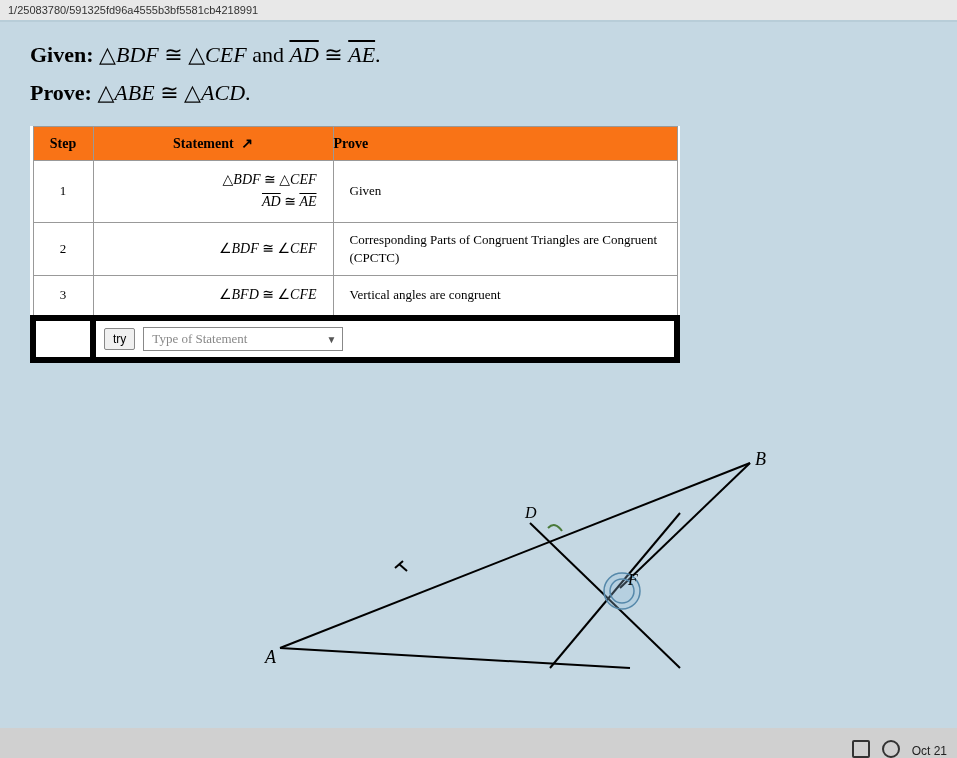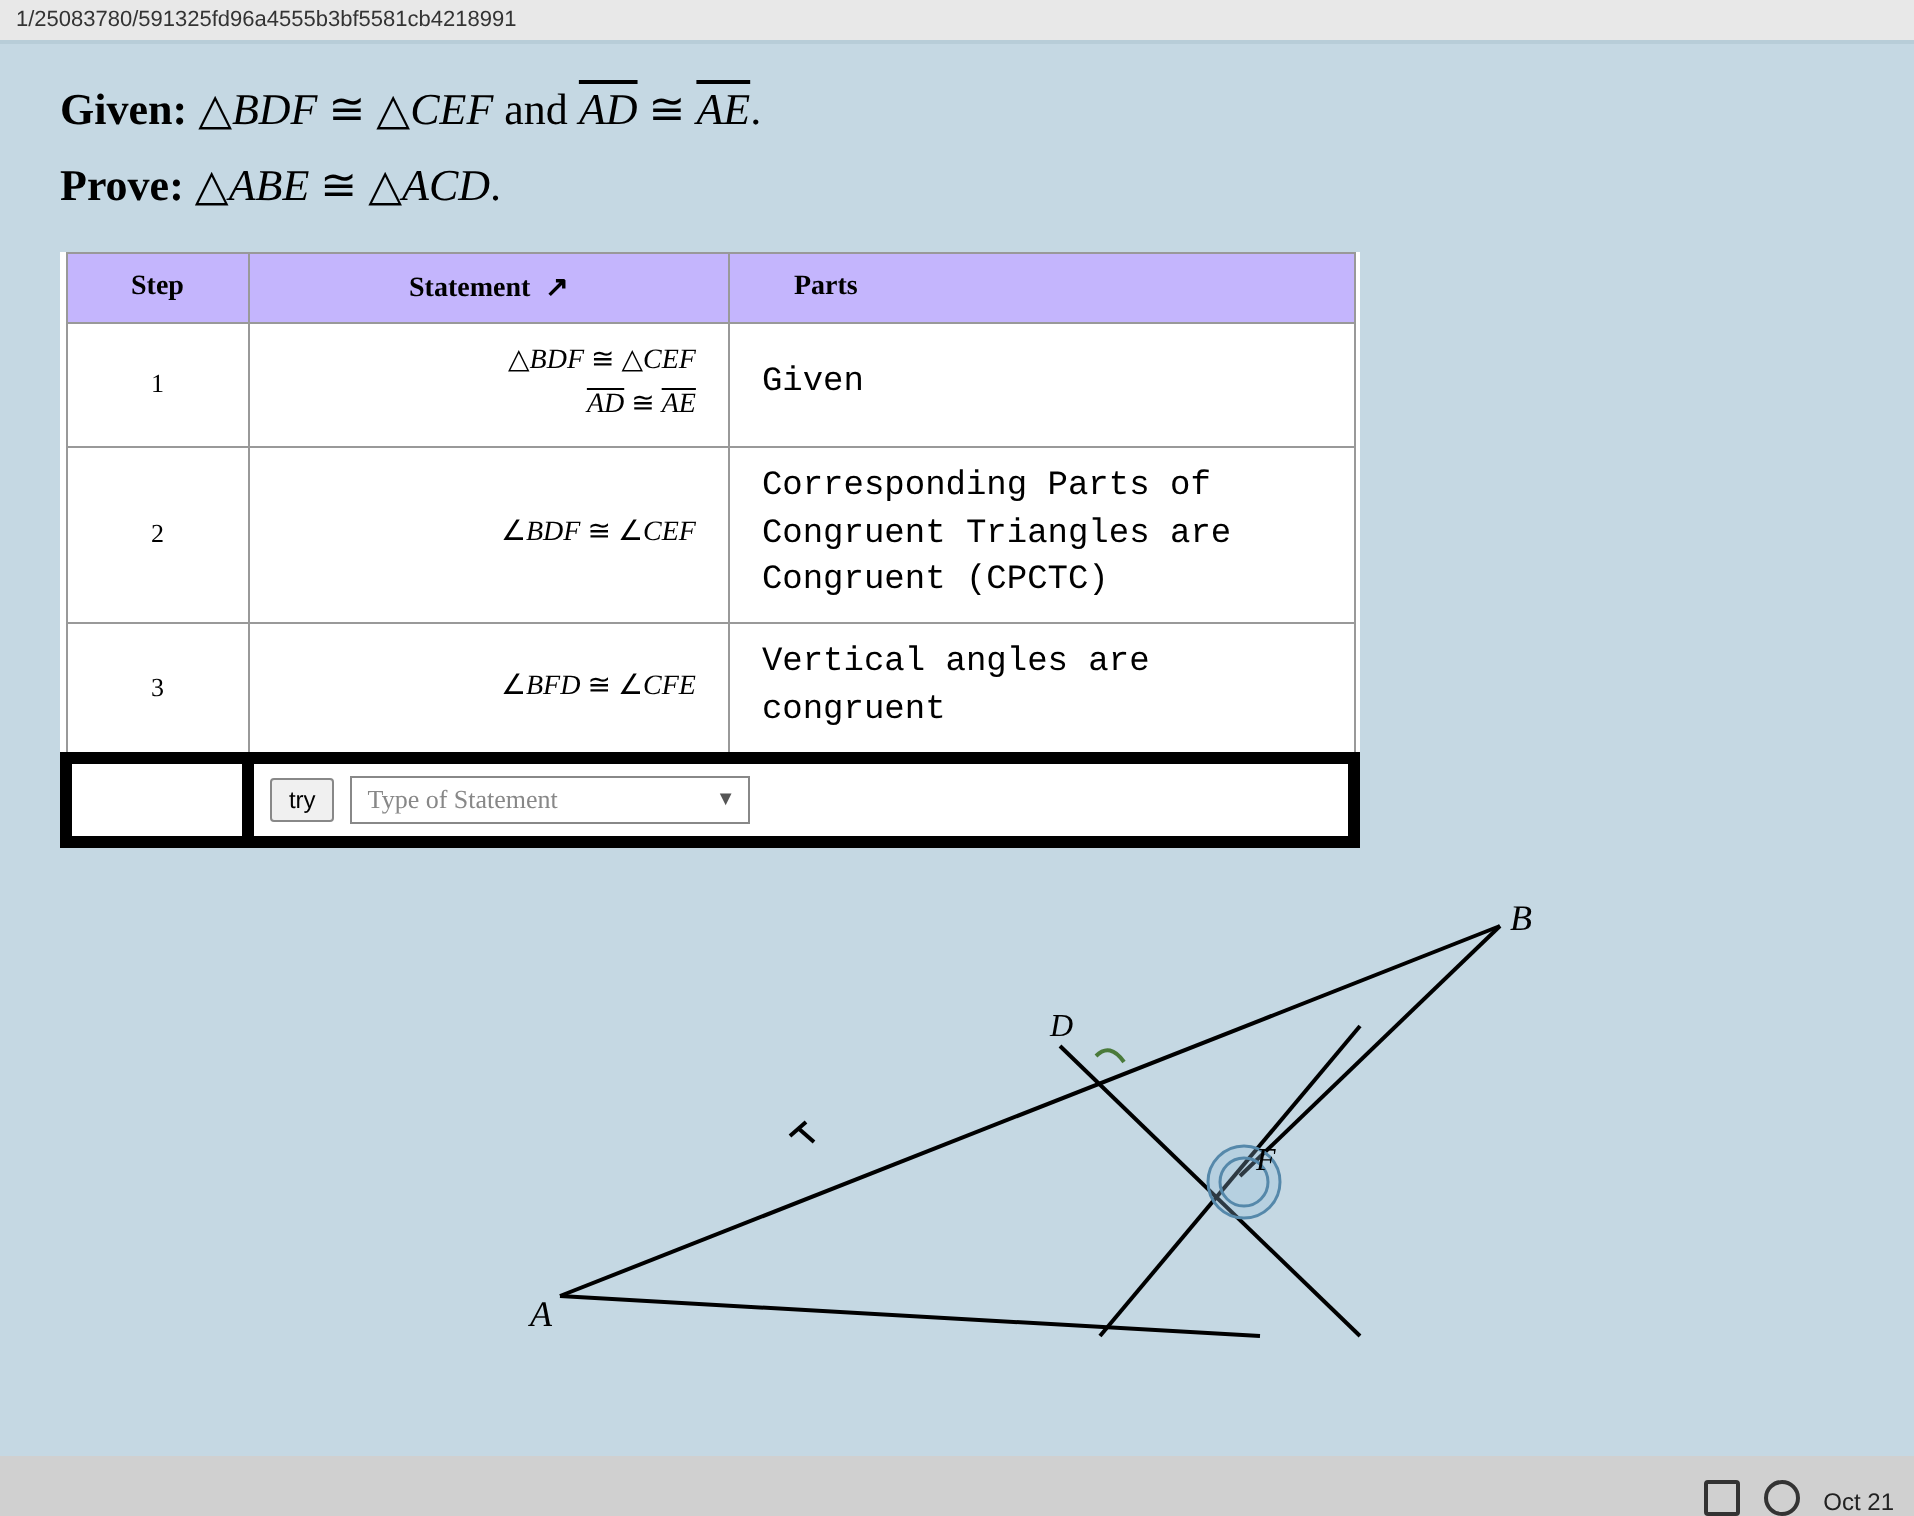--- a/index.html
+++ b/index.html
@@ -49,24 +49,24 @@
     
     .proof-table {
       width: 650px;
       border-collapse: collapse;
       background: white;
       font-size: 14px;
     }
 
     .proof-table th {
       border: 1px solid #999;
-      padding: 8px 32px;
+      padding: 8px 0;
       text-align: left;
       font-weight: bold;
-      background: #c4b5fd;
+      background: #f97316;
     }
 
     .proof-table th.step-col {
       width: 60px;
       text-align: center;
     }
 
     .proof-table th.statement-col {
       width: 240px;
       text-align: center;
@@ -86,23 +86,22 @@
       text-align: center;
       font-size: 13px;
     }
 
     .proof-table td.statement-cell {
       text-align: right;
       line-height: 1.6;
     }
 
     .proof-table td.reason-cell {
-      font-size: 17px;
+      font-size: 13px;
       line-height: 1.4;
-      font-family: Liberation Mono, monospace;
     }
 
     
     .try-row td {
       border: 6px solid #000000;
       padding: 6px 8px;
     }
 
     .try-button {
       background: #f0f0f0;
@@ -232,21 +231,21 @@
   </div>
 
   <table class="proof-table">
     <thead>
       <tr>
         <th class="step-col">Step</th>
         <th class="statement-col">
           <span>Statement</span>
           <span style="margin-left:4px; font-size:14px;">↗</span>
         </th>
-        <th class="reason-col">Parts</th>
+        <th class="reason-col">Prove</th>
       </tr>
     </thead>
     <tbody>
 
       <tr>
         <td class="step-cell">1</td>
         <td class="statement-cell">
           <div>△<span class="math">BDF</span> ≅ △<span class="math">CEF</span></div>
           <div><span class="math overline">AD</span> ≅ <span class="math overline">AE</span></div>
         </td>

